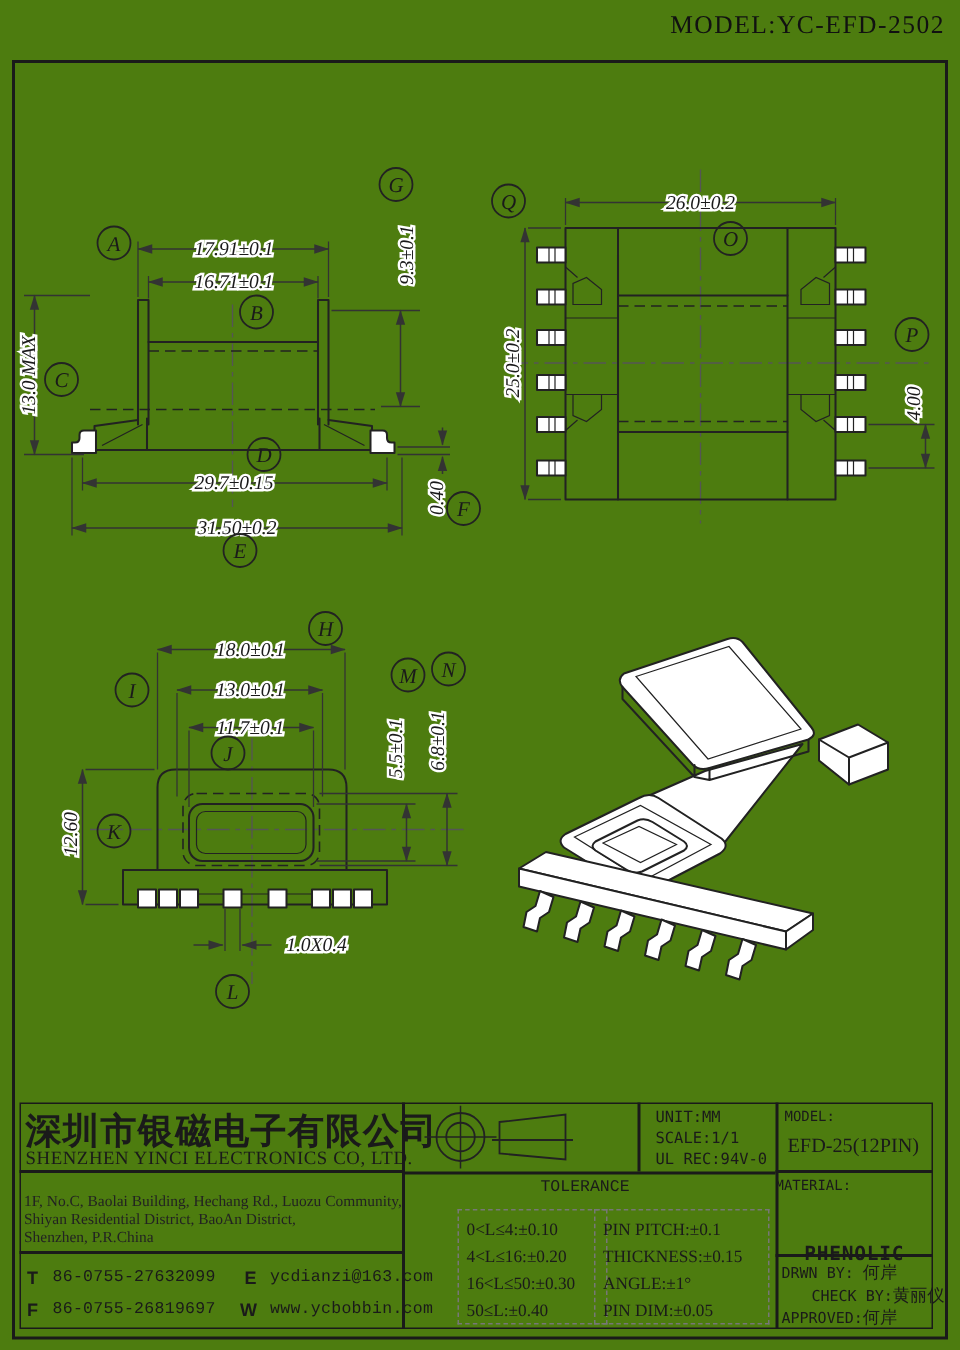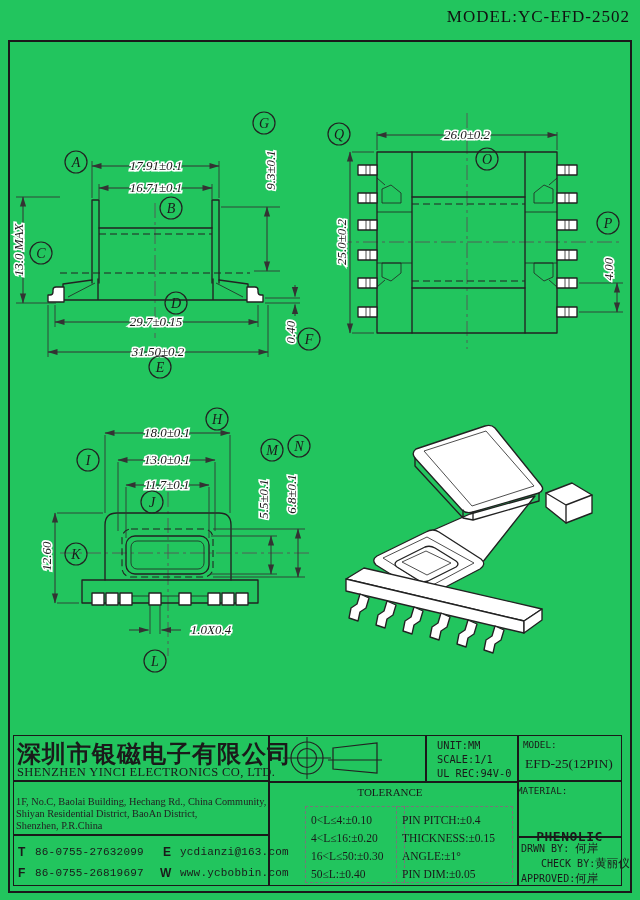--- a/index.html
+++ b/index.html
@@ -1,16 +1,16 @@
 <!DOCTYPE html>
 <html><head>
 <meta charset="utf-8">
 <style>
   html,body{margin:0;padding:0;background:#fff;}
-  .page{position:relative;width:640px;height:900px;background:#22c55e;font-family:"Liberation Sans",sans-serif;color:#1a1a1a;overflow:hidden;}
+  .page{position:relative;width:640px;height:900px;background:#4d7c0f;font-family:"Liberation Sans",sans-serif;color:#1a1a1a;overflow:hidden;}
   .abs{position:absolute;}
   .model-header{position:absolute;top:7px;right:10px;font-family:"Liberation Serif",serif;font-size:17px;letter-spacing:1px;color:#111;}
   .border{position:absolute;left:8px;top:40px;width:620px;height:849px;border:2px solid #1a1a1a;}
   
   .tb{position:absolute;left:13px;top:735px;width:609px;height:151px;border:1.8px solid #1a1a1a;box-sizing:border-box;}
   .vl,.hl{position:absolute;background:#1a1a1a;}
   
   .ln{stroke:#222;stroke-width:1.35;fill:none;stroke-linecap:round;stroke-linejoin:round;}
   .fillw{fill:#fff;stroke:#222;stroke-width:1.35;stroke-linejoin:round;}
   .thin{stroke:#222;stroke-width:0.8;fill:none;}
@@ -22,21 +22,21 @@
   .bt{font:italic 14px "Liberation Serif",serif;fill:#1a1a1a;text-anchor:middle;}
   .bal{fill:none;stroke:#222;stroke-width:1.2;}
   
   .cn-name{position:absolute;left:17px;top:738px;width:248px;font-size:24px;font-weight:bold;letter-spacing:1px;white-space:nowrap;}
   .en-name{position:absolute;left:17px;top:765px;font-family:"Liberation Serif",serif;font-size:12.5px;letter-spacing:0.4px;white-space:nowrap;}
   .addr-cn{position:absolute;left:16px;top:783px;font-size:10.5px;white-space:nowrap;}
   .addr-en{position:absolute;left:16px;font-family:"Liberation Serif",serif;font-size:10.3px;white-space:nowrap;color:#222;}
   .contact-label{font-weight:bold;font-size:12px;font-family:"Liberation Sans",sans-serif;}
   .contact-val{font-family:"Liberation Mono",monospace;font-size:11px;letter-spacing:0.2px;}
   .unit-line{position:absolute;left:437px;font-family:"DejaVu Sans Mono",monospace;font-size:10.3px;white-space:nowrap;}
-  .tol-title{position:absolute;left:268px;top:786px;width:244px;text-align:center;font-family:Liberation Serif, serif;font-size:11px;}
+  .tol-title{position:absolute;left:268px;top:786px;width:244px;text-align:center;font-family:Liberation Mono, monospace;font-size:11px;}
   .tolbox{position:absolute;top:806px;height:77px;border:1px dashed #777;box-sizing:border-box;padding:4px 0 0 5px;}
   .tolbox div{font-family:"Liberation Serif",serif;font-size:11.5px;line-height:18px;white-space:nowrap;}
   .lab{font-family:"DejaVu Sans Mono",monospace;font-size:9.3px;}
   .model-val{position:absolute;left:525px;top:756px;font-family:"Liberation Serif",serif;font-size:13.5px;white-space:nowrap;}
   .mat-val{position:absolute;left:517px;top:806px;width:105px;text-align:center;font-family:"DejaVu Sans Mono",monospace;font-weight:bold;font-size:13px;letter-spacing:0.5px;margin-top:23px;}
   .sig{position:absolute;left:521px;font-family:"DejaVu Sans Mono",monospace;font-size:10px;white-space:nowrap;}
   .sig b{font-family:"Liberation Sans",sans-serif;font-weight:normal;font-size:11.5px;}
 </style>
 </head>
 <body>
@@ -257,21 +257,21 @@
   <div class="vl" style="left:425px;top:735px;width:1.5px;height:46px;"></div>
   <div class="vl" style="left:517px;top:735px;width:1.5px;height:151px;"></div>
   <div class="hl" style="left:13px;top:780px;width:255px;height:1.5px;"></div>
   <div class="hl" style="left:13px;top:834px;width:255px;height:1.5px;"></div>
   <div class="hl" style="left:268px;top:781px;width:249px;height:1.5px;"></div>
   <div class="hl" style="left:517px;top:780px;width:105px;height:1.5px;"></div>
   <div class="hl" style="left:517px;top:836px;width:105px;height:1.5px;"></div>
 
   <div class="cn-name">深圳市银磁电子有限公司</div>
   <div class="en-name">SHENZHEN YINCI ELECTRONICS CO, LTD.</div>
-  <div class="addr-en" style="top:796px;">1F, No.C, Baolai Building, Hechang Rd., China Community,</div>
+  <div class="addr-en" style="top:796px;">1F, No.C, Baolai Building, Hechang Rd., Luozu Community,</div>
   <div class="addr-en" style="top:808px;">Shiyan Residential District, BaoAn District,</div>
   <div class="addr-en" style="top:820px;">Shenzhen, P.R.China</div>
 
   <span class="abs contact-label" style="left:18px;top:845px;">T</span>
   <span class="abs contact-val" style="left:35px;top:846px;text-align:right;">86-0755-27632099</span>
   <span class="abs contact-label" style="left:163px;top:845px;">E</span>
   <span class="abs contact-val" style="left:180px;top:846px;">ycdianzi@163.com</span>
   <span class="abs contact-label" style="left:18px;top:866px;">F</span>
   <span class="abs contact-val" style="left:35px;top:867px;">86-0755-26819697</span>
   <span class="abs contact-label" style="left:160px;top:866px;">W</span>
@@ -289,21 +289,21 @@
   <div class="unit-line" style="top:767px;">UL REC:94V-0</div>
 
   <div class="tol-title">TOLERANCE</div>
   <div class="tolbox" style="left:277px;width:100px;margin-left:28px;">
     <div>0&lt;L≤4:±0.10</div>
     <div>4&lt;L≤16:±0.20</div>
     <div>16&lt;L≤50:±0.30</div>
     <div>50≤L:±0.40</div>
   </div>
   <div class="tolbox" style="left:396px;width:117px;">
-    <div>PIN PITCH:±0.4</div>
+    <div>PIN PITCH:±0.1</div>
     <div>THICKNESS:±0.15</div>
     <div>ANGLE:±1°</div>
     <div>PIN DIM:±0.05</div>
   </div>
 
   <div class="abs lab" style="left:523px;top:739px;">MODEL:</div>
   <div class="model-val">EFD-25(12PIN)</div>
   <div class="abs lab" style="left:517px;top:785px;text-align:center;">MATERIAL:</div>
   <div class="mat-val">PHENOLIC</div>
 

